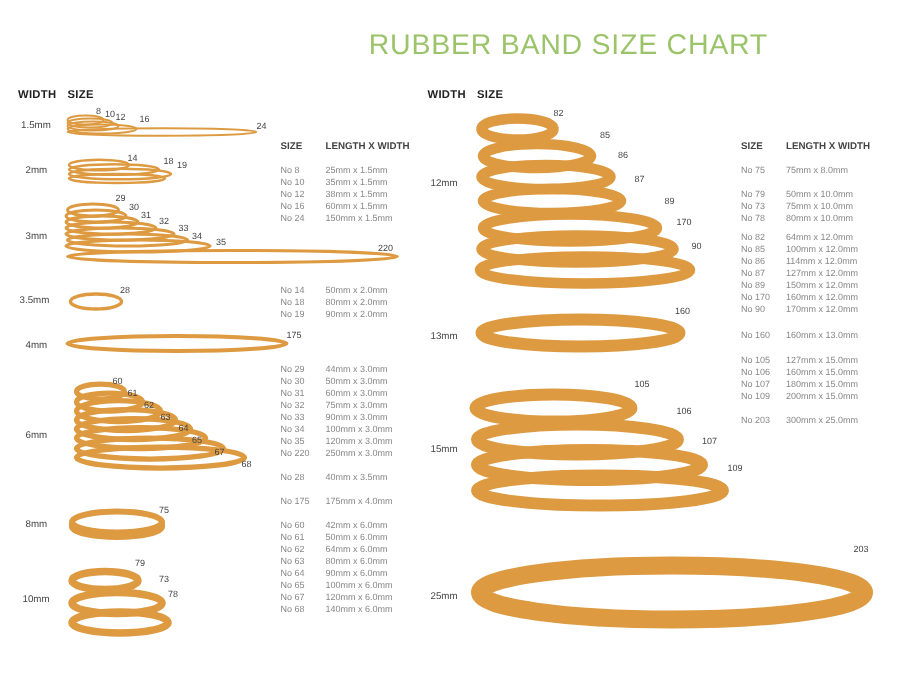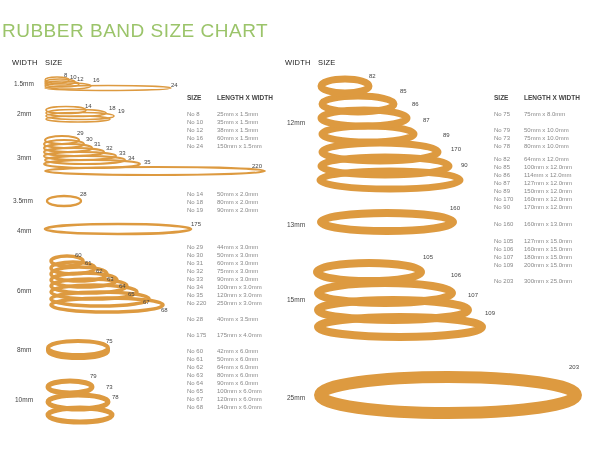--- a/index.html
+++ b/index.html
@@ -1,18 +1,18 @@
 <!DOCTYPE html>
 <html><head>
 <meta charset="utf-8">
 <style>
   html,body{margin:0;padding:0;background:#ffffff;}
   body{width:600px;height:462px;position:relative;overflow:hidden;font-family:"Liberation Sans",sans-serif;color:#555;}
-  .title{position:absolute;left:2px;width:496px;top:20px;text-align:left;font-size:19px;letter-spacing:0.5px;color:#9bc46a;}
-  .hdr{position:absolute;font-size:7.5px;font-weight:normal;color:#222;letter-spacing:0.2px;}
+  .title{position:absolute;left:16px;width:496px;top:20px;text-align:right;font-size:19px;letter-spacing:0.5px;color:#9bc46a;}
+  .hdr{position:absolute;font-size:7.5px;font-weight:bold;color:#222;letter-spacing:0.2px;}
   .wlabel{position:absolute;font-size:6.5px;color:#444;}
   .num{position:absolute;font-size:6px;color:#444;}
   .tbl-hdr{position:absolute;font-size:6.5px;font-weight:bold;color:#444;}
   .row{position:absolute;font-size:6px;color:#888;white-space:nowrap;}
   .row .sz{display:inline-block;width:30px;}
   .row .dim{display:inline-block;}
   svg{position:absolute;left:0;top:0;}
 </style>
 </head>
 <body>

